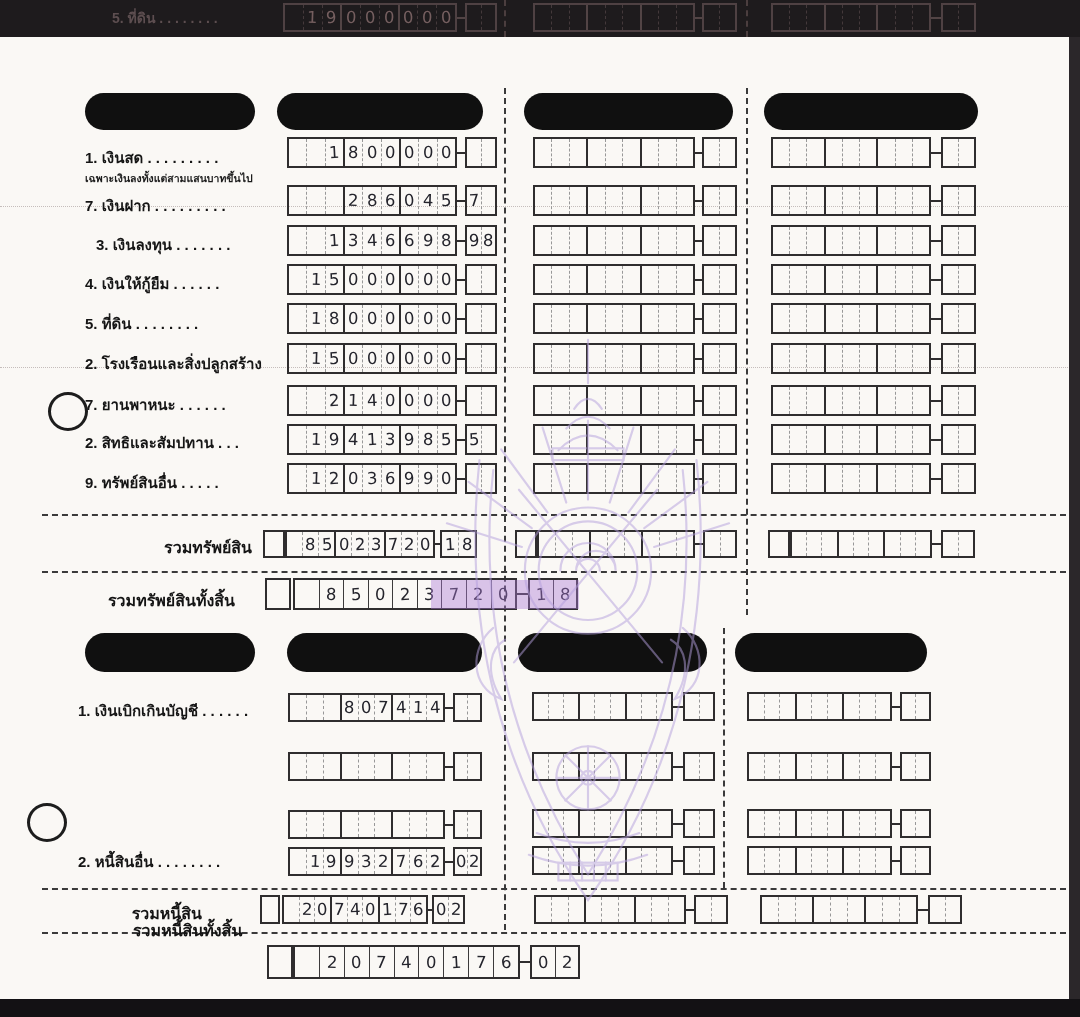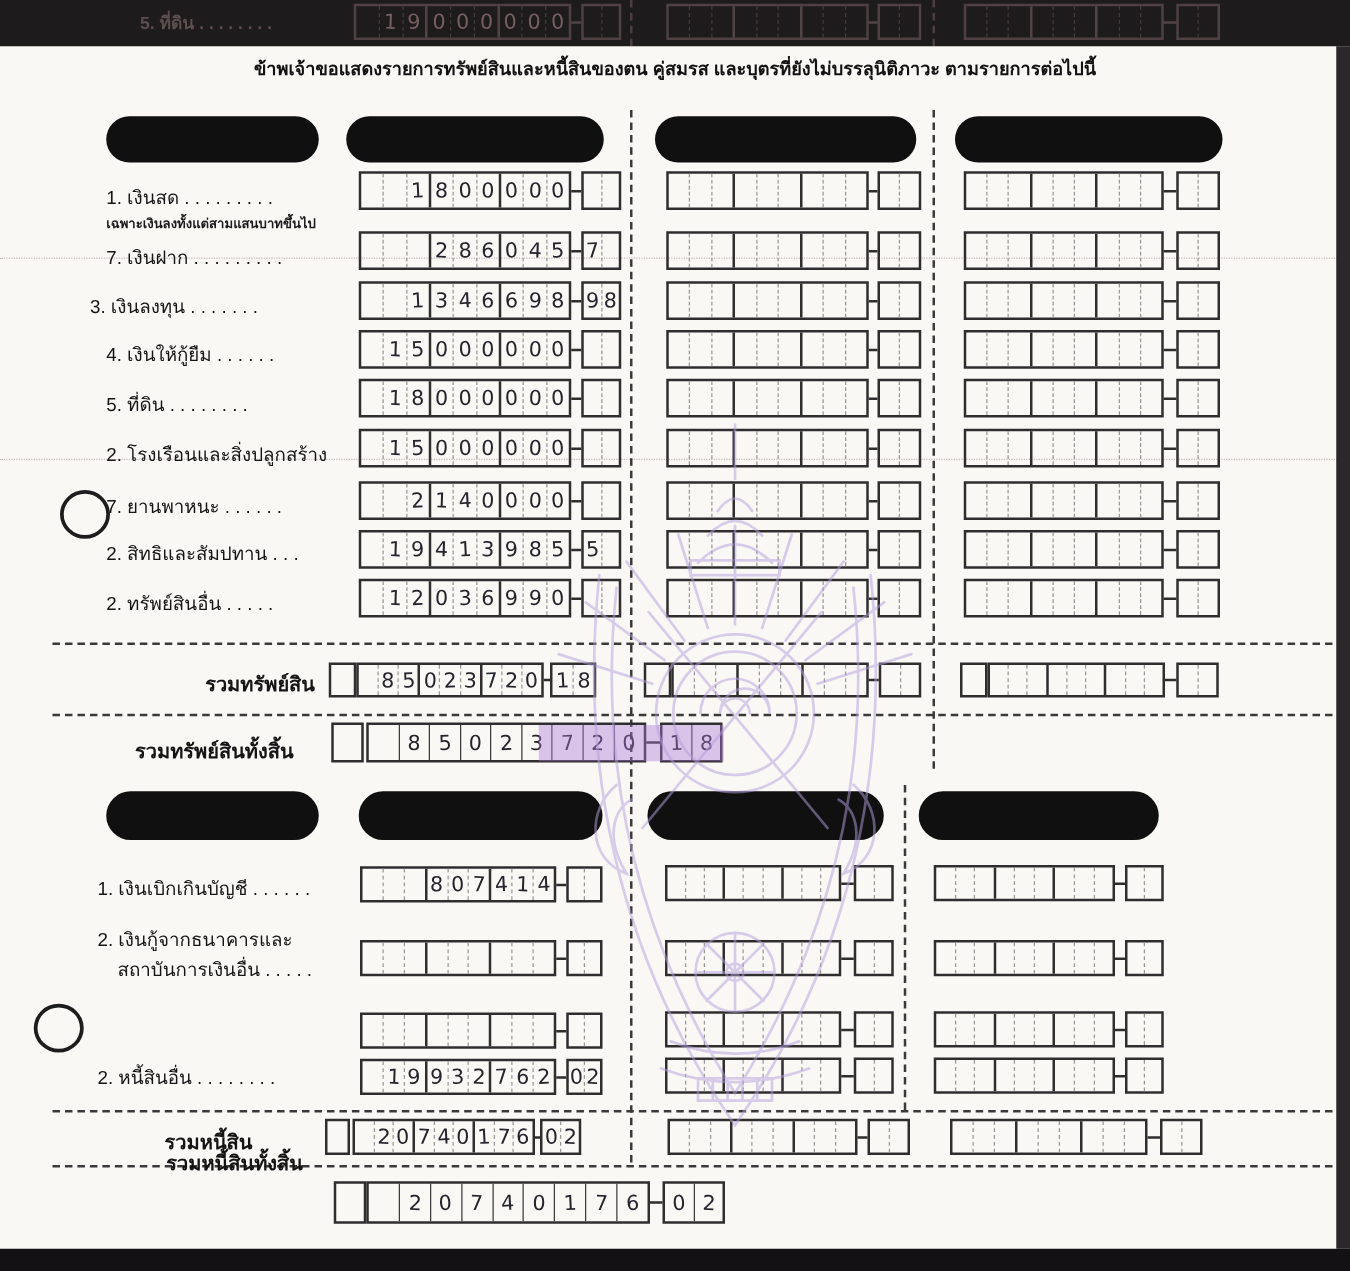--- a/index.html
+++ b/index.html
@@ -8,21 +8,21 @@
   
   .top-strip{position:absolute;left:0;top:0;width:1080px;height:37px;background:#1e1b1d;z-index:50;overflow:hidden;}
   .bottom-bar{position:absolute;left:0;top:999px;width:1080px;height:18px;background:#131114;z-index:50;}
   .right-edge{position:absolute;left:1069px;top:37px;width:11px;height:962px;background:#2b272a;z-index:45;}
   
   .header-line{position:absolute;left:0;top:43px;width:1080px;text-align:center;font-size:14.5px;
                font-weight:bold;color:#121212;z-index:10;}
   
   .redact{position:absolute;background:#101010;border-radius:20px;z-index:12;}
   
-  .lbl{position:absolute;font-weight:normal;font-size:15px;color:#151515;white-space:nowrap;z-index:10;}
+  .lbl{position:absolute;font-weight:bold;font-size:15px;color:#151515;white-space:nowrap;z-index:10;}
   .lbl .l2{display:block;padding-left:16px;}
   .note{position:absolute;font-weight:bold;font-size:10.5px;color:#1c1c1c;white-space:nowrap;z-index:10;}
   .tlbl{position:absolute;font-weight:bold;font-size:16px;color:#141414;white-space:nowrap;z-index:10;}
   
   .numbox{position:absolute;display:flex;border:2px solid #2f2d2e;box-sizing:border-box;z-index:11;background:transparent;}
   .cell{flex:1 1 0;border-left:1px dashed #989898;display:flex;align-items:center;justify-content:center;}
   .cell:first-child{border-left:none;}
   .cell.g{border-left:2px solid #2f2d2e;}
   .numbox.solid .cell{border-left:1.5px solid #3c3a3b;}
   .numbox.solid .cell:first-child{border-left:none;}
@@ -43,21 +43,20 @@
   
   .hole{position:absolute;width:34px;height:33px;border:3px solid #1d1d1d;border-radius:50%;background:#faf8f5;z-index:40;}
   .hilite{position:absolute;left:431px;top:580px;width:148px;height:29px;background:rgba(171,122,214,.42);z-index:20;}
   .watermark{position:absolute;left:410px;top:322px;width:356px;height:592px;z-index:30;opacity:.5;pointer-events:none;}
 </style>
 </head>
 <body>
 
 <div id="stage">
 
-  <div class="header-line">ข้าพเจ้าขอแสดงรายการทรัพย์สินและหนี้สินของตน  คู่สมรส  และบุตรที่ยังไม่บรรลุนิติภาวะ  ตามรายการต่อไปนี้</div>
 
   <div class="redact" style="left:85px;top:93px;width:170px;height:37px"></div>
   <div class="redact" style="left:277px;top:93px;width:206px;height:37px"></div>
   <div class="redact" style="left:524px;top:93px;width:209px;height:37px"></div>
   <div class="redact" style="left:764px;top:93px;width:214px;height:37px"></div>
 
   <div class="redact" style="left:85px;top:633px;width:170px;height:39px"></div>
   <div class="redact" style="left:287px;top:633px;width:195px;height:39px"></div>
   <div class="redact" style="left:518px;top:633px;width:189px;height:39px"></div>
   <div class="redact" style="left:735px;top:633px;width:192px;height:39px"></div>
@@ -70,30 +69,29 @@
   <div class="hdash" style="left:42px;top:571px;width:1024px"></div>
   <div class="hdash" style="left:42px;top:888px;width:1024px"></div>
   <div class="hdash" style="left:42px;top:932px;width:1024px"></div>
 
   <div class="artifact" style="left:0;top:206px;width:1080px"></div>
   <div class="artifact" style="left:0;top:367px;width:1080px"></div>
 
   <div class="lbl" style="left:85px;top:146px">1. เงินสด  .  .  .  .  .  .  .  .  .</div>
   <div class="note" style="left:85px;top:170px">เฉพาะเงินลงทั้งแต่สามแสนบาทขึ้นไป</div>
   <div class="lbl" style="left:85px;top:194px">7. เงินฝาก .  .  .  .  .  .  .  .  .</div>
-  <div class="lbl" style="left:72px;top:233px">3.  เงินลงทุน  .  .  .  .  .  .  .</div>
+  <div class="lbl" style="left:96px;top:233px">3.  เงินลงทุน  .  .  .  .  .  .  .</div>
   <div class="lbl" style="left:85px;top:272px">4.  เงินให้กู้ยืม  .  .  .  .  .  .</div>
   <div class="lbl" style="left:85px;top:312px">5.  ที่ดิน  .  .  .  .  .  .  .  .</div>
   <div class="lbl" style="left:85px;top:352px">2.  โรงเรือนและสิ่งปลูกสร้าง</div>
   <div class="lbl" style="left:85px;top:393px">7.  ยานพาหนะ  .  .  .  .  .  .</div>
   <div class="lbl" style="left:85px;top:431px">2.  สิทธิและสัมปทาน  .  .  .</div>
-  <div class="lbl" style="left:85px;top:471px">2.  ทรัพย์สินอื่น  .  .  .  .  .</div>
+  <div class="lbl" style="left:85px;top:471px">9.  ทรัพย์สินอื่น  .  .  .  .  .</div>
 
   <div class="lbl" style="left:78px;top:699px">1. เงินเบิกเกินบัญชี .  .  .  .  .  .</div>
-  <div class="lbl" style="left:78px;top:740px"><span>2. เงินกู้จากธนาคารและ</span><span class="l2">สถาบันการเงินอื่น  .  .  .  .  .</span></div>
   <div class="lbl" style="left:78px;top:850px">2.  หนี้สินอื่น  .  .  .  .  .  .  .  .</div>
 
   <div class="tlbl" style="left:100px;top:535px;width:152px;text-align:right">รวมทรัพย์สิน</div>
   <div class="tlbl" style="left:108px;top:588px">รวมทรัพย์สินทั้งสิ้น</div>
   <div class="tlbl" style="left:90px;top:901px;width:112px;text-align:right">รวมหนี้สิน</div>
   <div class="tlbl" style="left:133px;top:918px">รวมหนี้สินทั้งสิ้น</div>
 
   <div id="boxes-layer">
       <div class="numbox" style="left: 287px; top: 137px; width: 170px; height: 31px;">
         <div class="cell"></div>

